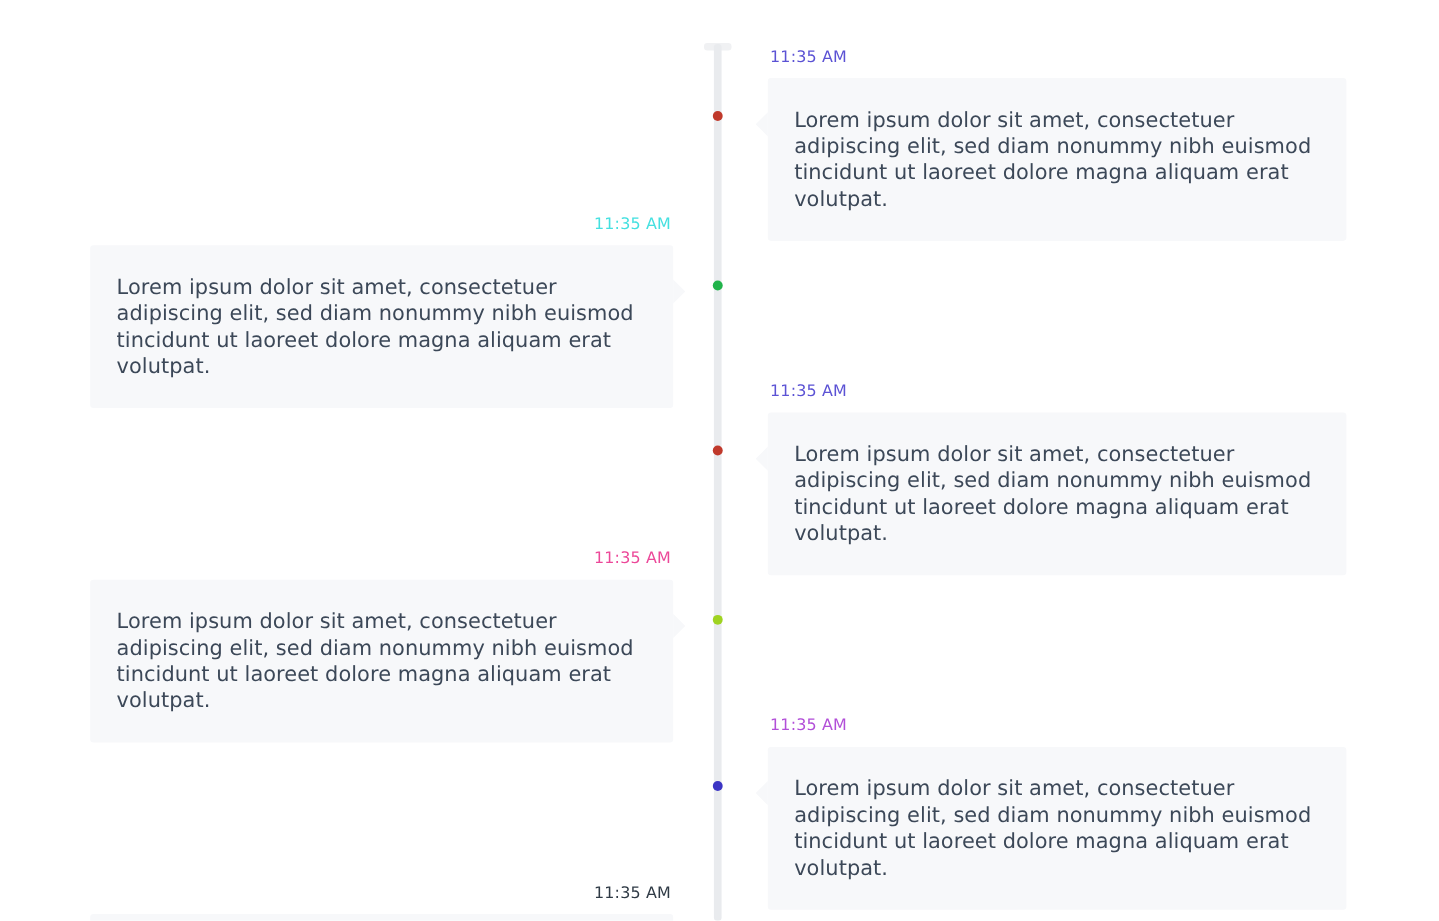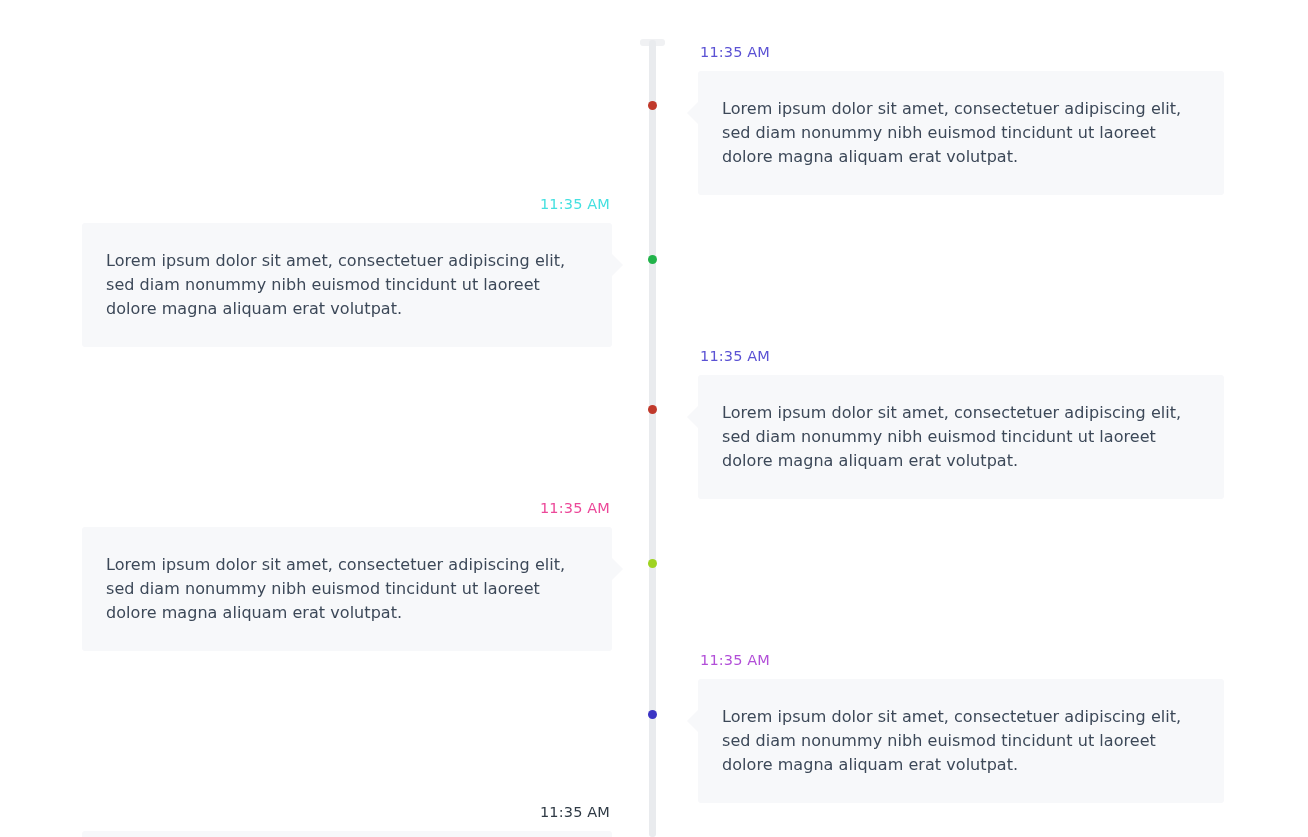--- a/index.html
+++ b/index.html
@@ -70,21 +70,21 @@
 
   .bubble {
     position: relative;
     background: #f7f8fa;
     border-radius: 3px;
     padding: 26px 24px 26px 24px;
     text-align: left;
   }
 
   .bubble p {
-    font-size: 16px;
+    font-size: 19px;
     line-height: 24px;
     color: #3c4858;
     letter-spacing: 0.05px;
     max-width: 470px;
   }
 
   
   .bubble .tail {
     position: absolute;
     width: 0;

